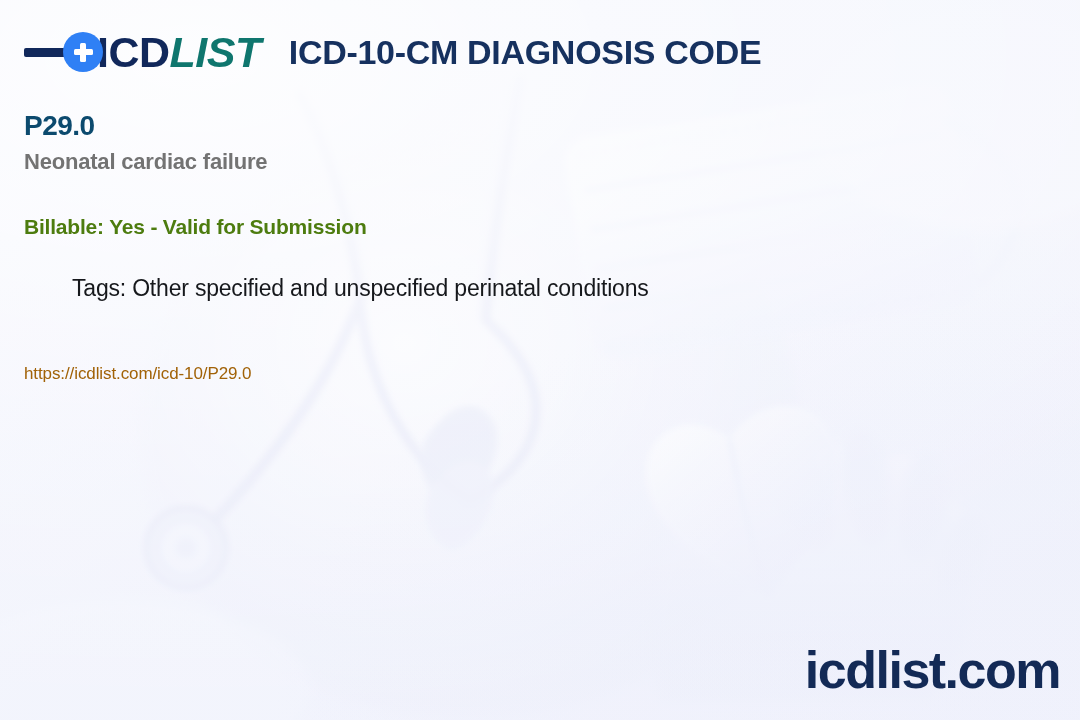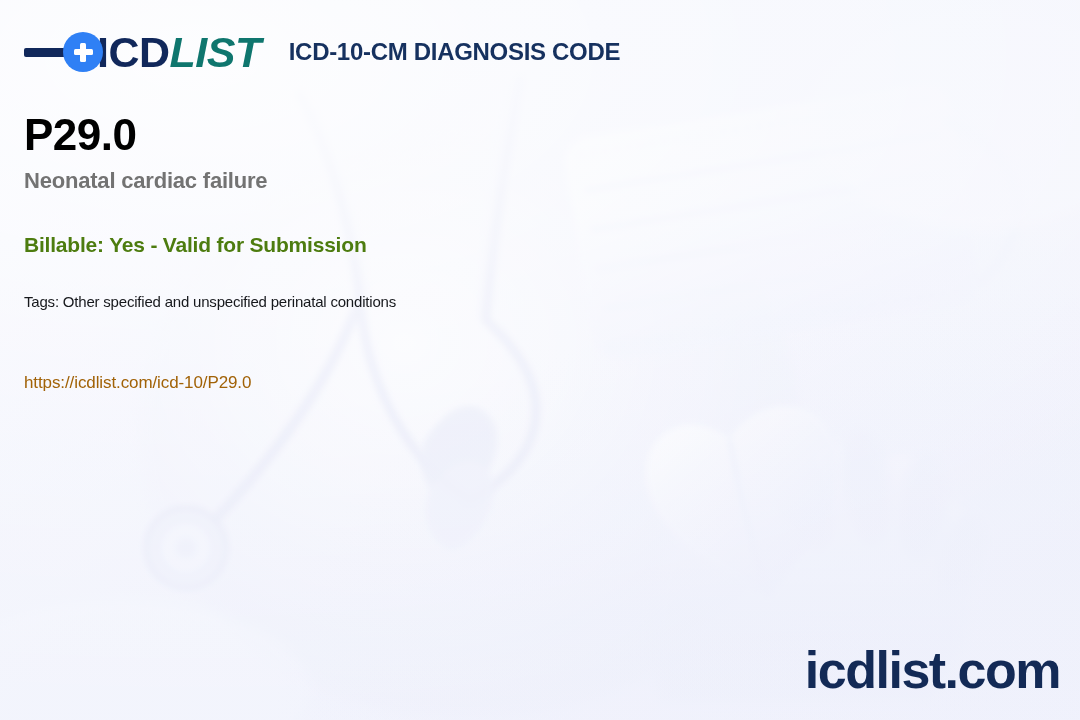--- a/index.html
+++ b/index.html
@@ -85,35 +85,35 @@
     line-height:1;
     margin-left:-6px;
     position:relative; z-index:1;
     white-space:nowrap;
   }
   .logo-word .w-icd  { color:#11285b; }
   .logo-word .w-list { color:#0f766e;font-style:italic; }
 
   .header-title {
     margin-left:28px;
-    font-size:24px;
+    font-size:34px;
     font-weight:bold;
     color:#16315f;
     letter-spacing:-0.3px;
     line-height:1;
     white-space:nowrap;
   }
 
   
   .content { position:absolute; left:24px; top:110px; width:1000px; }
 
   .code {
-    font-size:44px;
-    font-weight:bold;
-    color:#000000;
+    font-size:28px;
+    font-weight:bold;
+    color:#0c4a6e;
     letter-spacing:-0.5px;
     line-height:1.15;
   }
   .code-desc {
     margin-top:7px;
     font-size:22px;
     font-weight:bold;
     color:#737373;
     letter-spacing:-0.2px;
     line-height:1.2;
@@ -121,25 +121,26 @@
   .billable {
     margin-top:38px;
     font-size:21px;
     font-weight:bold;
     color:#4d7c0f;
     letter-spacing:-0.2px;
     line-height:1.2;
   }
   .tags {
     margin-top:36px;
-    font-size:15px;
+    font-size:23px;
     font-weight:normal;
     color:#16181c;
     letter-spacing:-0.2px;
     line-height:1.2;
+    margin-left:48px;
   }
   .url {
     margin-top:62px;
     font-size:17px;
     font-weight:normal;
     color:#a16207;
     letter-spacing:-0.1px;
     line-height:1.2;
   }
 

